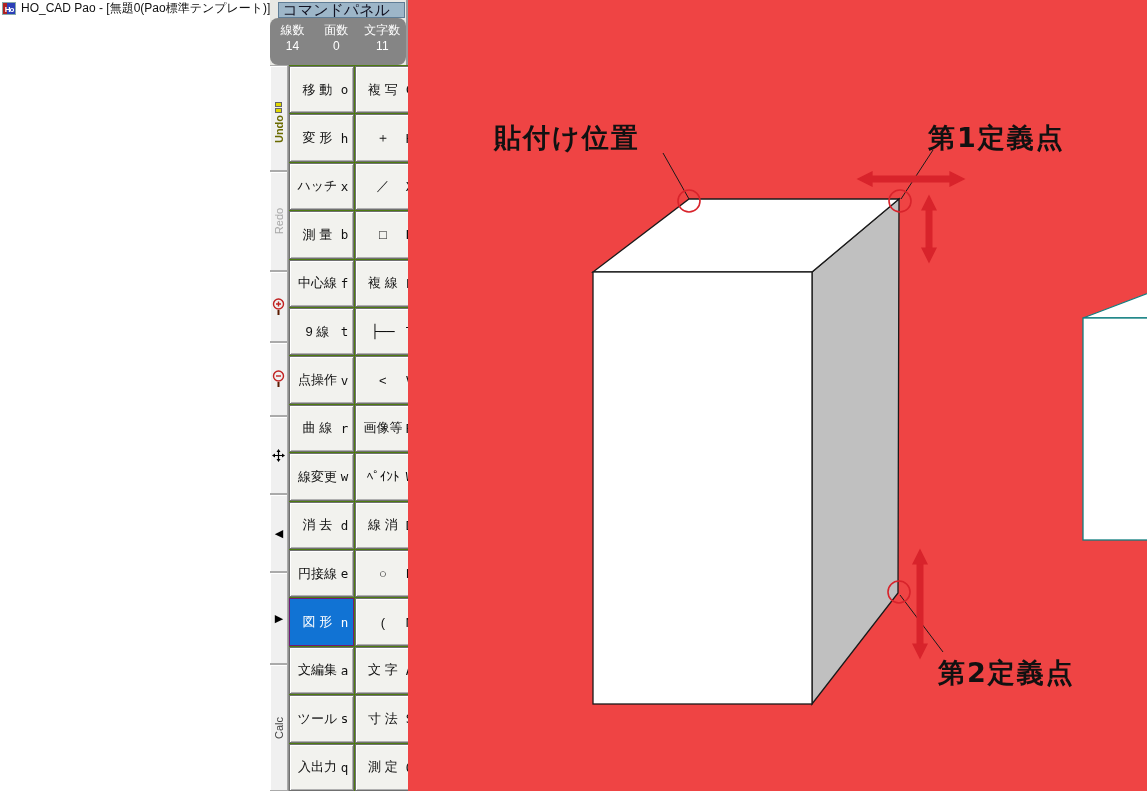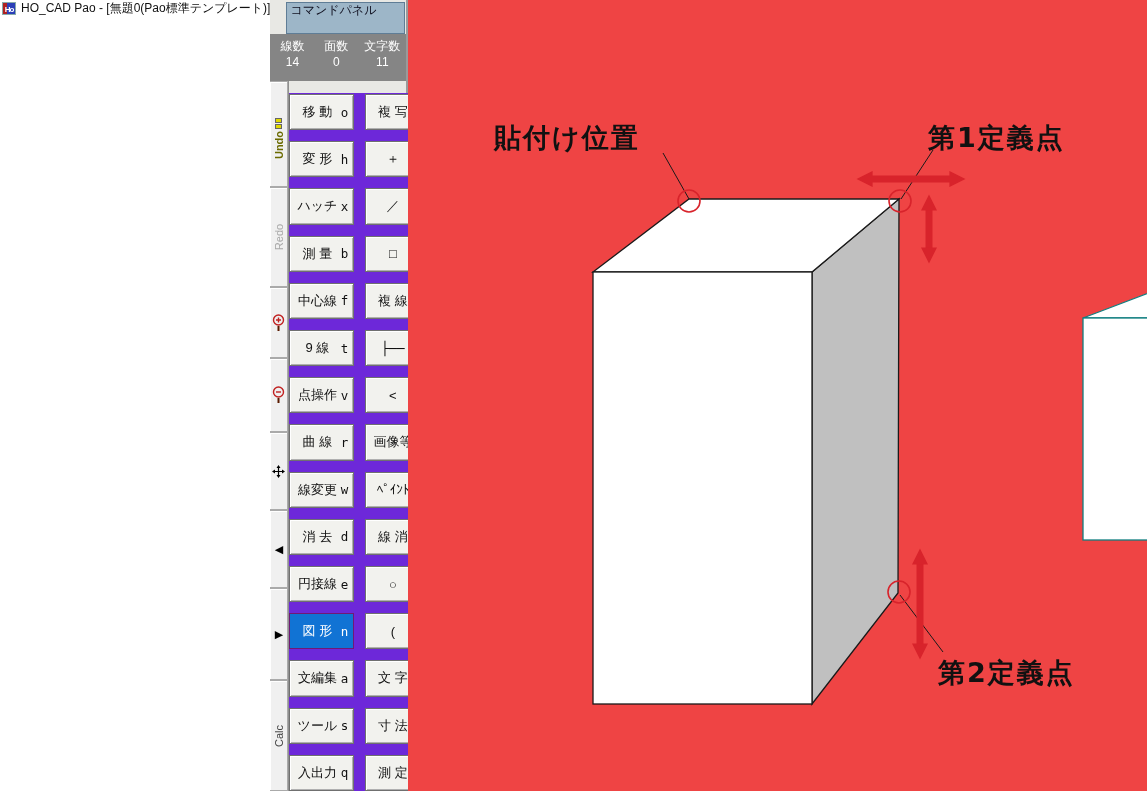--- a/index.html
+++ b/index.html
@@ -17,22 +17,22 @@
   
   .menu-bar { height:20px; background:#f0f0f0; border-bottom:2px solid #a8a8a8; display:flex; align-items:center; font-size:12.5px; color:#111; white-space:nowrap; }
   .menu-left { background:var(--menu-highlight-yellow,#f5f5dd); height:100%; display:flex; align-items:center; gap:8px; padding:0 6px 0 4px; }
   .menu-mode { font-weight:bold; }
   .esc-badge { background:var(--esc-badge-gray,#9c9c9c); color:#fff; padding:0 3px; margin-left:2px; font-size:12px; }
   .menu-item { margin-left:10px; }
 
   
   .main { flex:1; display:flex; }
   .left-panel { width:138px; background:#e8e8e4; display:flex; flex-direction:column; border-right:2px solid #9a9a9a; }
-  .panel-header { height:32px; background:var(--panel-header-blue,#9db6c8); border:1px solid #5f7d96; font-size:12px; color:#101020; padding-left:3px; line-height:14px; margin:2px 1px 0 16px; }
-  .panel-stats { height:47px; background:var(--stats-gray,#858585); color:#fff; font-size:12px; padding-top:4px; }
+  .panel-header { height:16px; background:var(--panel-header-blue,#9db6c8); border:1px solid #5f7d96; font-size:15px; color:#101020; padding-left:3px; line-height:14px; margin:2px 1px 0 8px; }
+  .panel-stats { height:47px; background:var(--stats-gray,#858585); color:#fff; font-size:12px; padding-top:4px;border-radius:8px; }
   .stats-row { display:flex; }
   .stats-cell { flex:1; text-align:center; }
   .stats-cell.c3 { flex:1.1; }
 
   .panel-body { flex:1; display:flex; }
 
   
   .side-strip { width:19px; display:flex; flex-direction:column; background:#f0f0f0; border-right:1px solid #909090; }
   .strip-btn { border:1px solid #aaa; border-left:none; background:#f0f0f0;
     box-shadow:inset 1px 1px 0 #fff; display:flex; flex-direction:column; align-items:center; justify-content:center; gap:2px; cursor:pointer; }
@@ -40,21 +40,21 @@
   .s-pan{height:78px;} .s-prev{height:78px;} .s-next{height:92px;} .s-calc{flex:1;}
   .v-text { transform:rotate(-90deg); font-size:11px; letter-spacing:0; white-space:nowrap; }
   .undo-text { color:#6a6a00; font-weight:bold; }
   .redo-text { color:#a8a8a8; }
   .calc-text { color:#444; }
   .undo-pages { display:flex; flex-direction:column; gap:1px; margin-bottom:8px; }
   .undo-pages i { width:7px; height:5px; background:#e0d800; border:1px solid #666; display:block; }
   .tri { font-size:11px; color:#000; line-height:10px; }
 
   
-  .cmd-grid { flex:1; display:grid; grid-template-columns:1fr 1.02fr; grid-auto-rows:1fr; background:#6d28d9; gap:11px; padding:1px 1px 0 0;margin-top:12px; }
+  .cmd-grid { flex:1; display:grid; grid-template-columns:1fr 1.02fr; grid-auto-rows:1fr; background:#4d7c0f; gap:1px; padding:1px 1px 0 0; }
   .cmd-btn { background:#f2f2ee; border:1px solid #707070; box-shadow:inset 1px 1px 0 #ffffff, inset -1px -1px 0 #b0b0b0;
     display:flex; align-items:center; padding:0 5px 0 7px; font-size:13px; color:#101010; cursor:pointer; }
   .cmd-btn .lbl { flex:1; text-align:center; white-space:pre; }
   .cmd-btn .key { width:11px; text-align:right; font-size:12.5px; font-family:"DejaVu Sans Mono",monospace; }
   .cmd-btn.selected { background:var(--selection-blue,#1173d4); color:#fff; box-shadow:none; border:1px solid #701a75; }
   .glyph { font-family:"DejaVu Sans Mono",monospace; }
 
   
   .canvas { flex:1; background:#ef4444; position:relative;text-align:center; }
   .canvas svg { position:absolute; left:0; top:0; }

